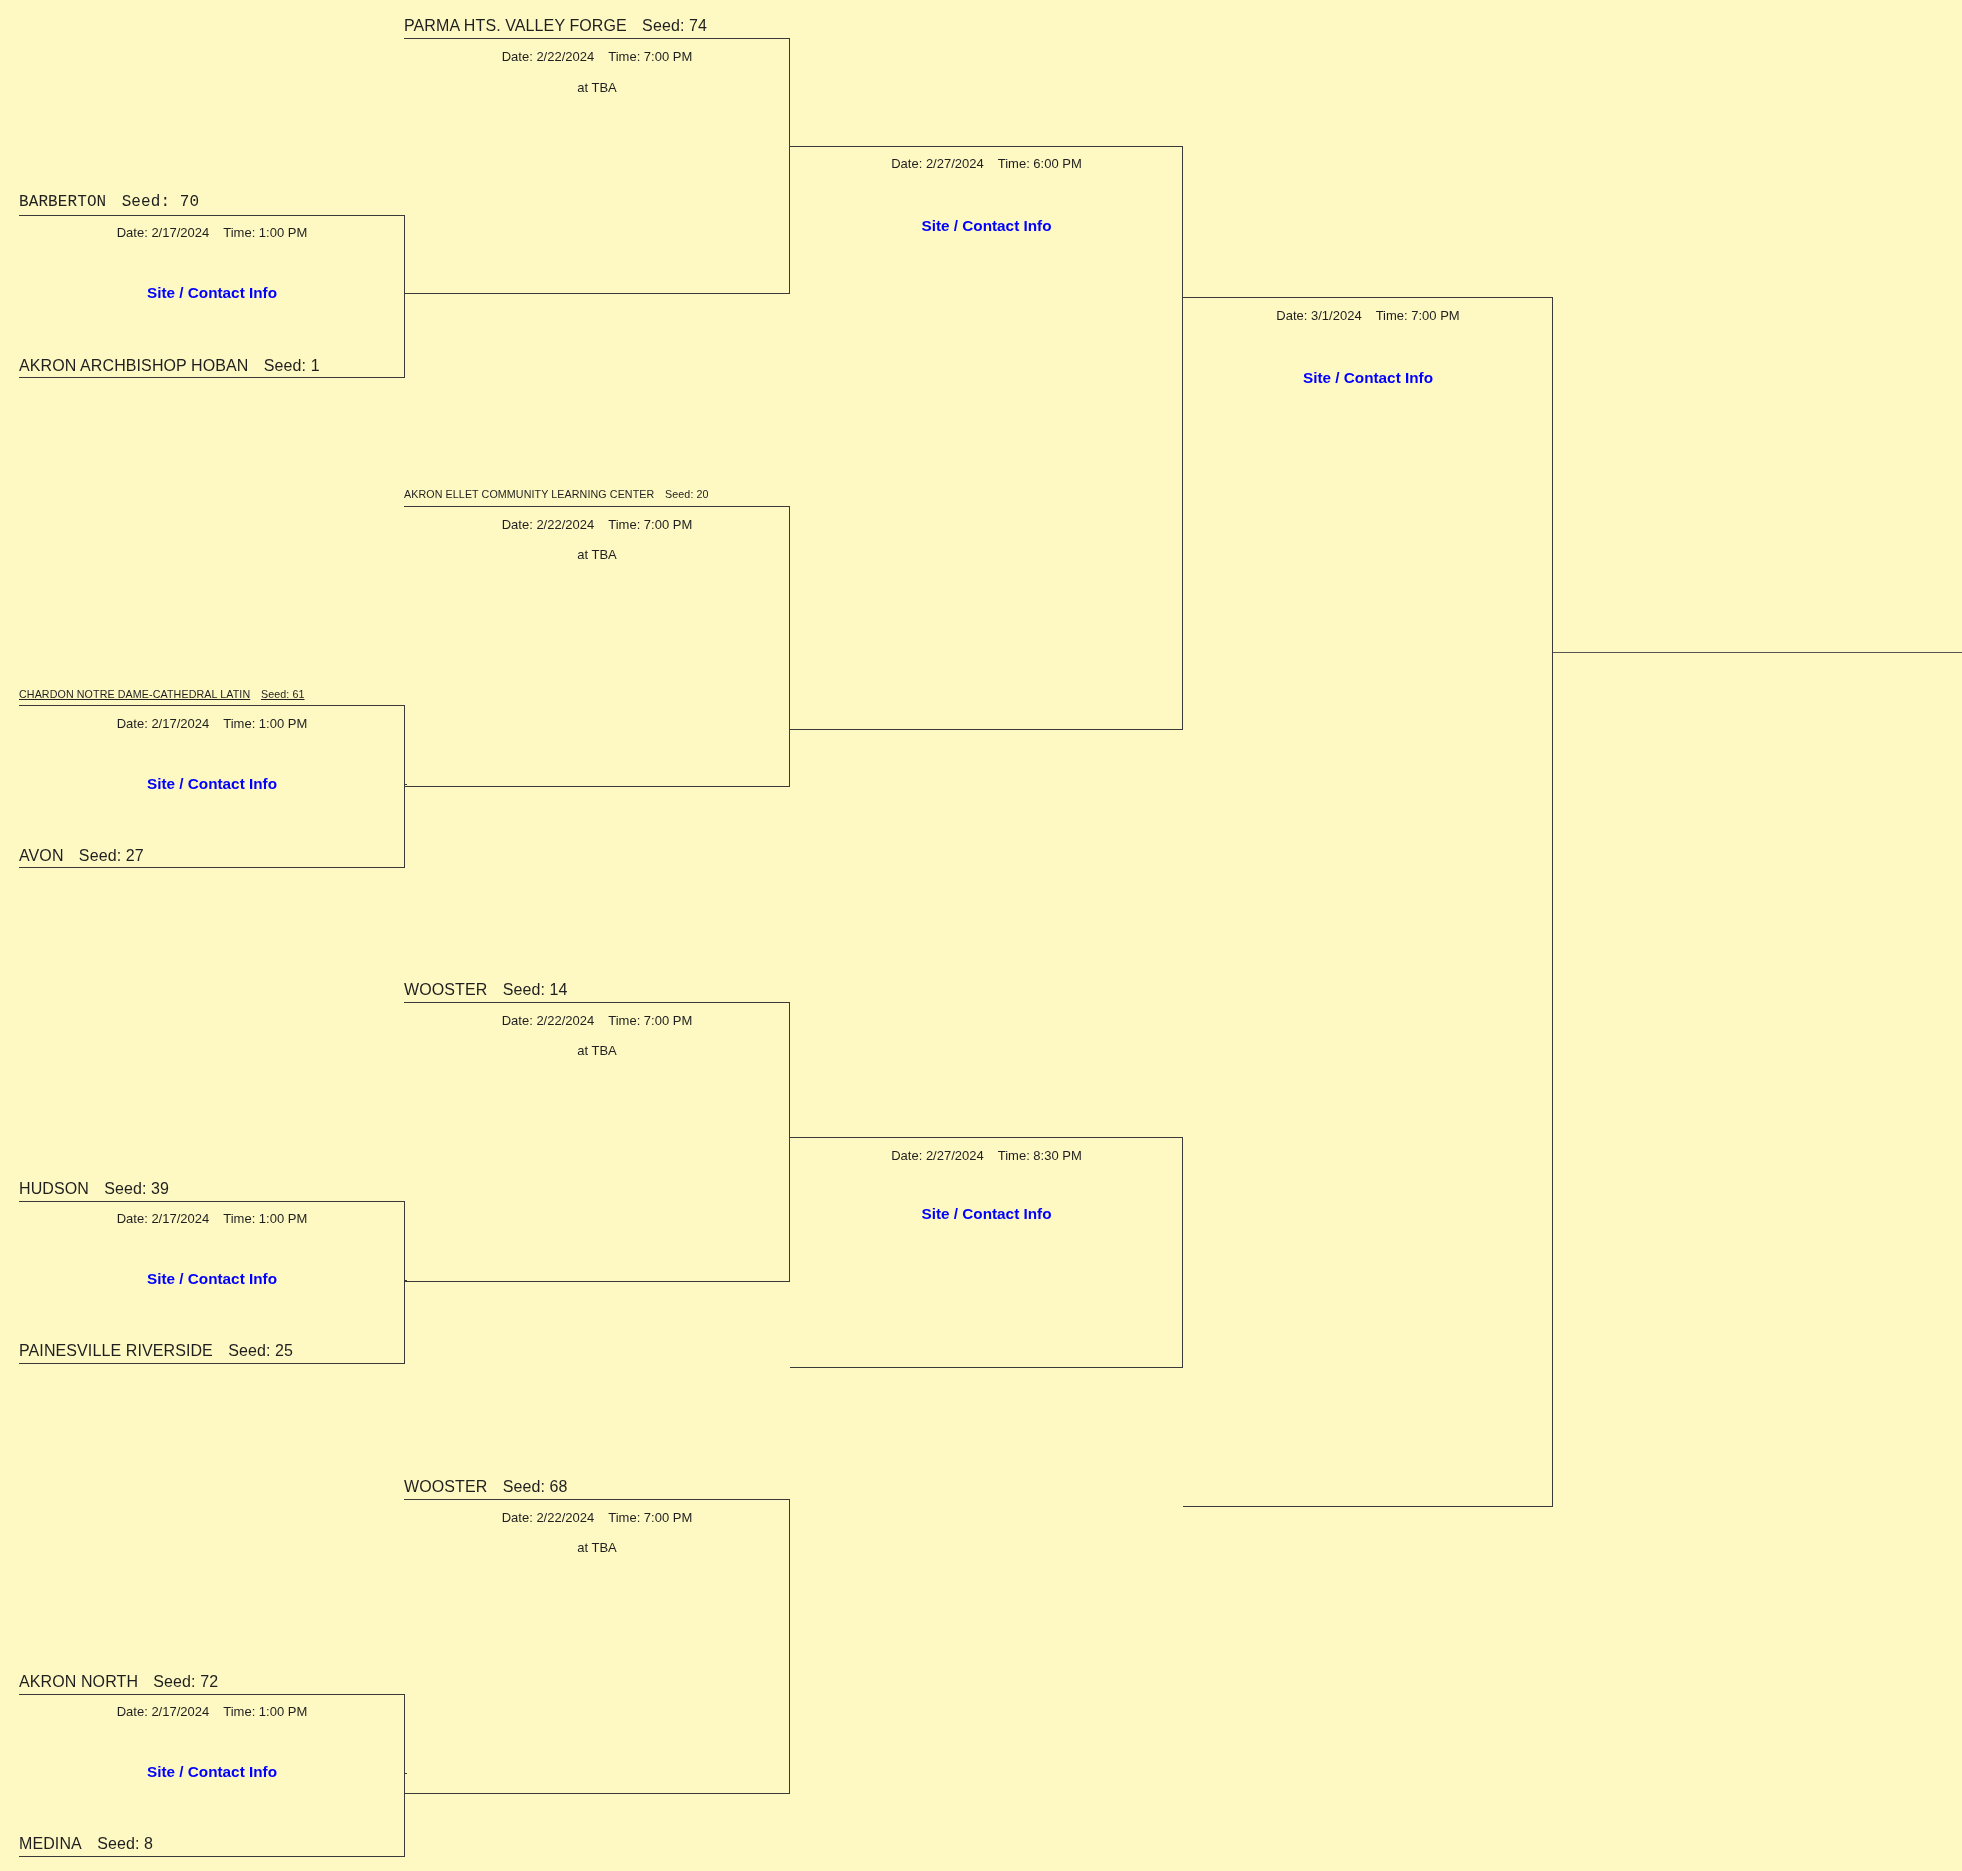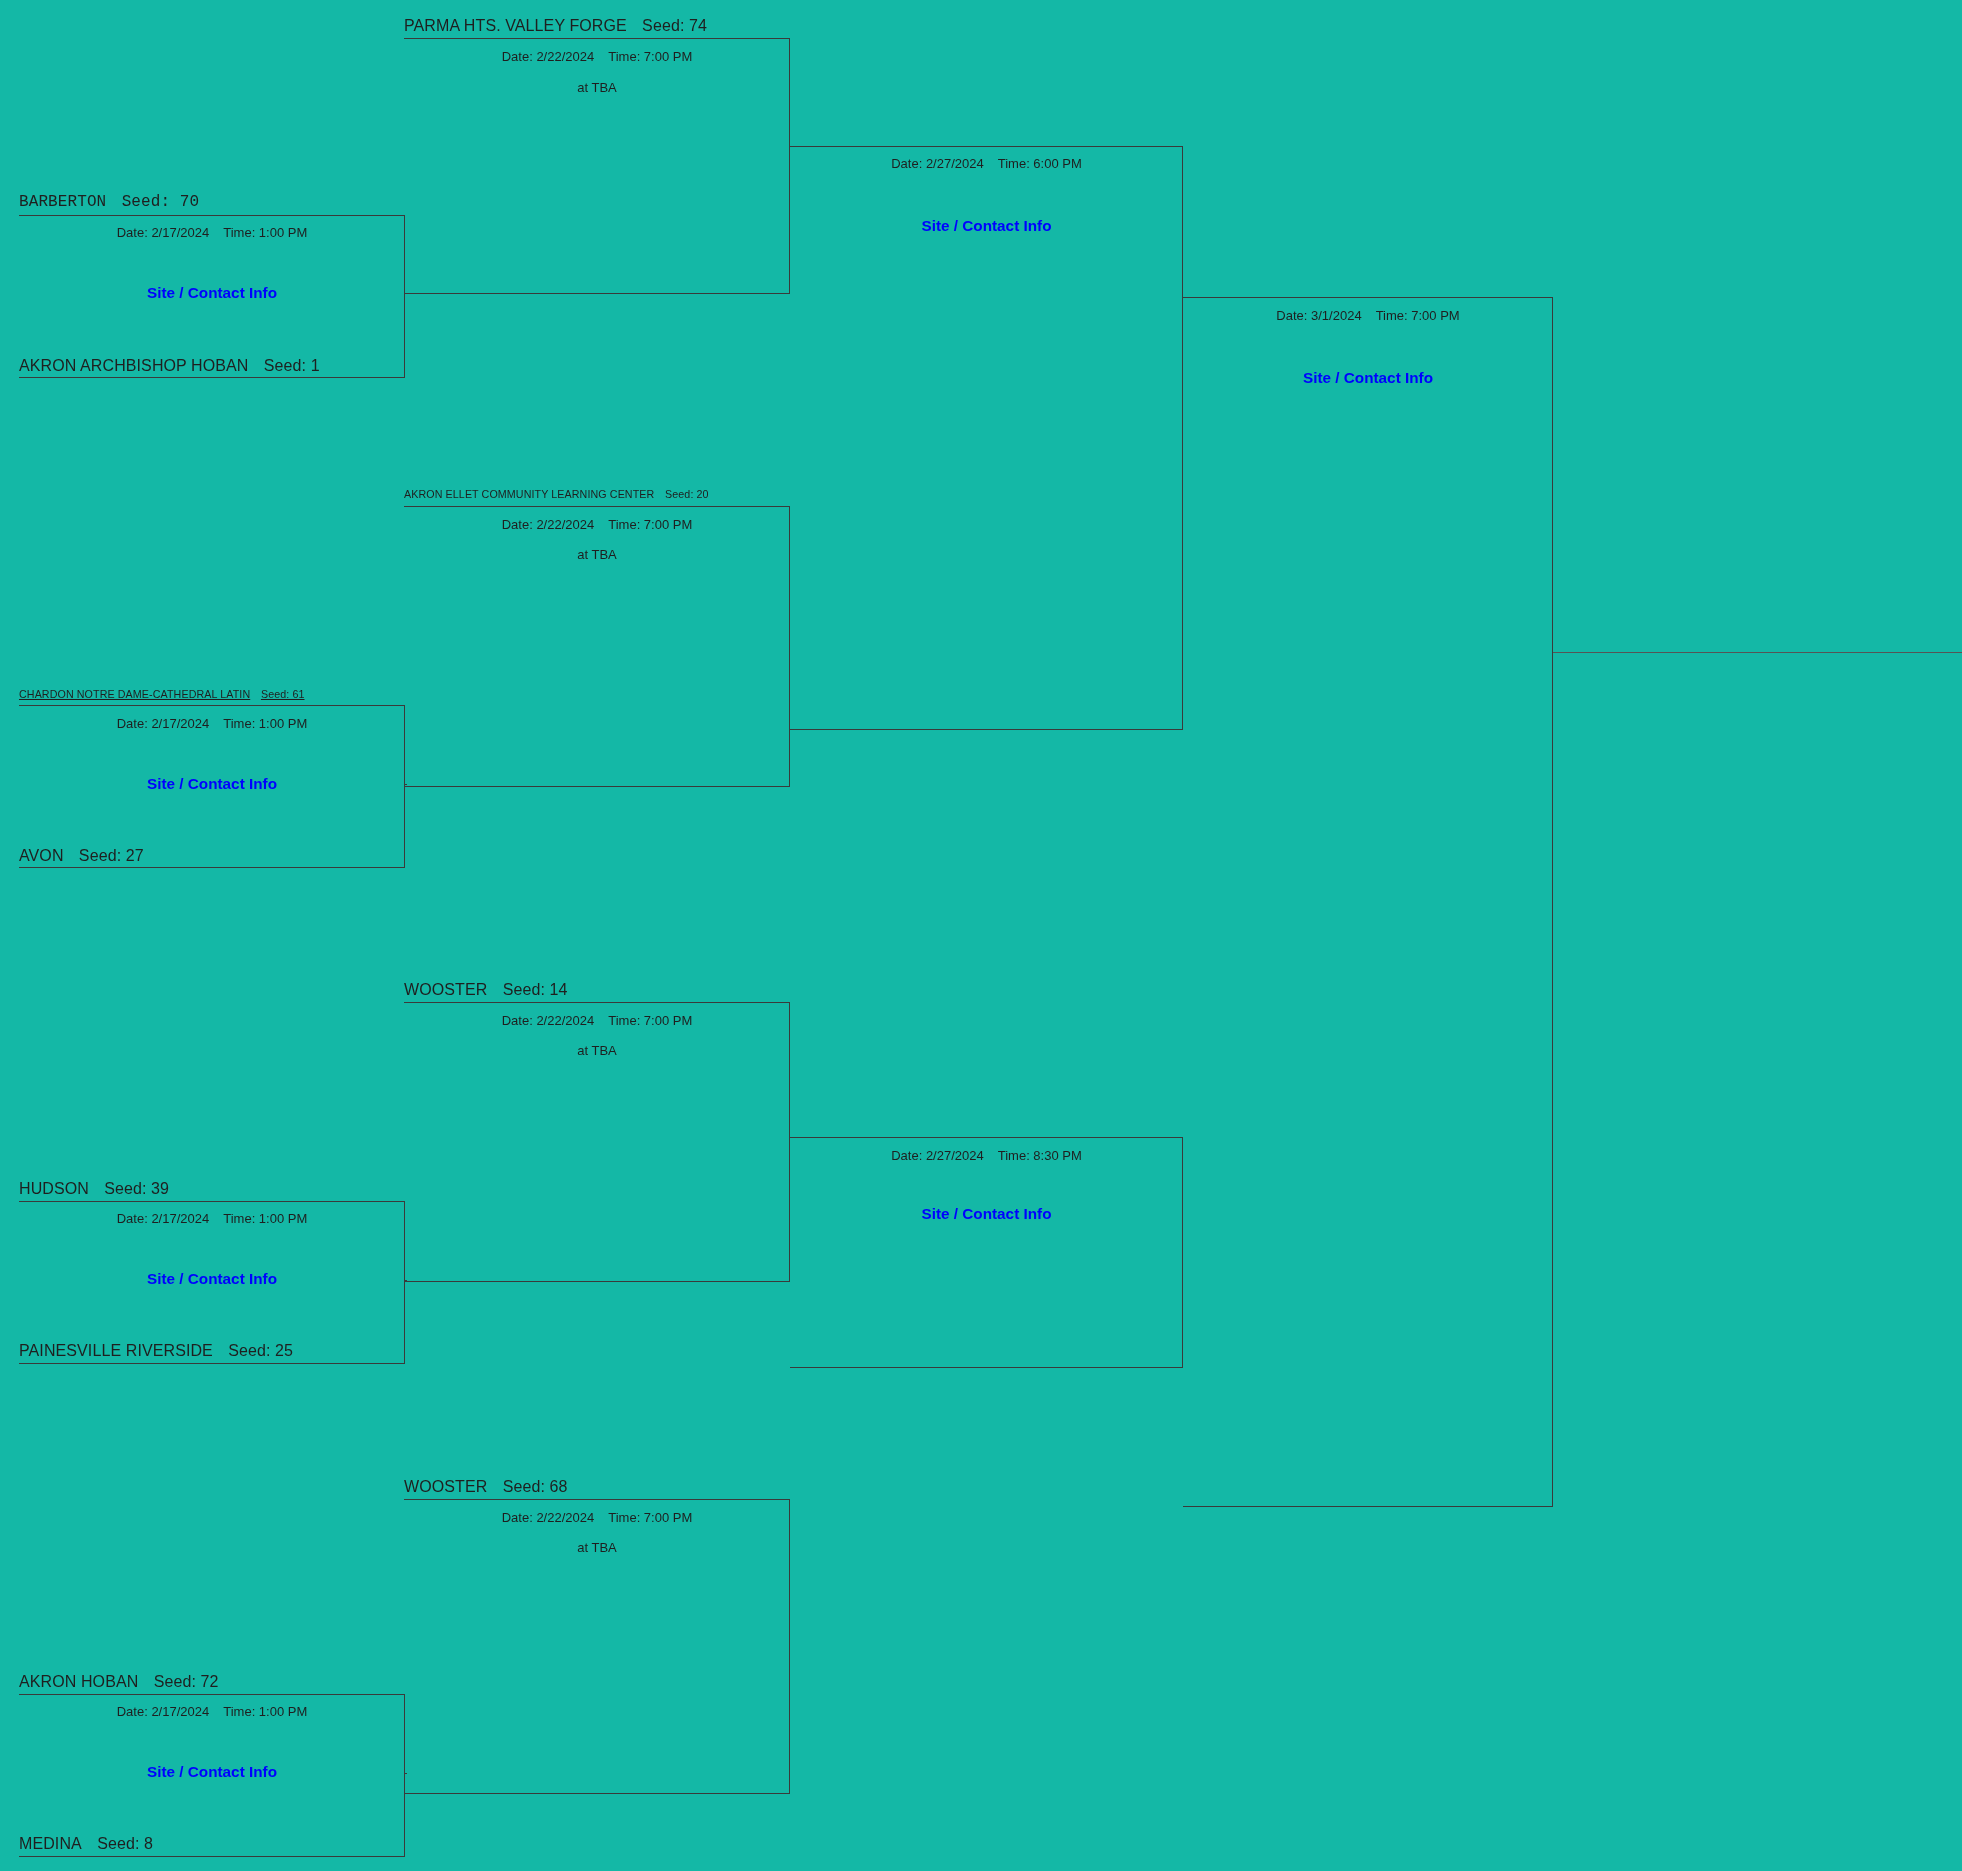--- a/index.html
+++ b/index.html
@@ -4,21 +4,21 @@
 <style>
   html, body {
     margin: 0;
     padding: 0;
     background: #ffffff;
   }
   #bracket {
     position: relative;
     width: 1963px;
     height: 1872px;
-    background: #14b8a6;
+    background: #fef9c3;
     font-family: "Liberation Sans", sans-serif;
     color: #1a1a1a;
     overflow: hidden;
   }
 
   
   .game-box {
     position: absolute;
     box-sizing: border-box;
     border: 1.5px solid #3a3a3a;
@@ -182,21 +182,21 @@
   </div>
   <div class="game-box open-left" style="left:404px; top:1499px; width:386px; height:295px;"></div>
   <div class="meta" style="left:404px; top:1510px; width:386px;">
     <span>Date: 2/22/2024</span><span class="gap"></span><span>Time: 7:00 PM</span>
   </div>
   <div class="meta" style="left:404px; top:1540px; width:386px;">
     <span>at TBA</span>
   </div>
 
   <div class="team" style="left:19px; top:1673px;">
-    <span>AKRON HOBAN</span><span class="seed">Seed: 72</span>
+    <span>AKRON NORTH</span><span class="seed">Seed: 72</span>
   </div>
   <div class="game-box open-left" style="left:19px; top:1694px; width:386px; height:163px;"></div>
   <div class="meta" style="left:19px; top:1704px; width:386px;">
     <span>Date: 2/17/2024</span><span class="gap"></span><span>Time: 1:00 PM</span>
   </div>
   <div class="site-link" style="left:19px; top:1763px; width:386px;">Site / Contact Info</div>
   <div class="team" style="left:19px; top:1835px;">
     <span>MEDINA</span><span class="seed">Seed: 8</span>
   </div>
   <div class="hline" style="left:404px; top:1773px; width:3.1px;"></div>

